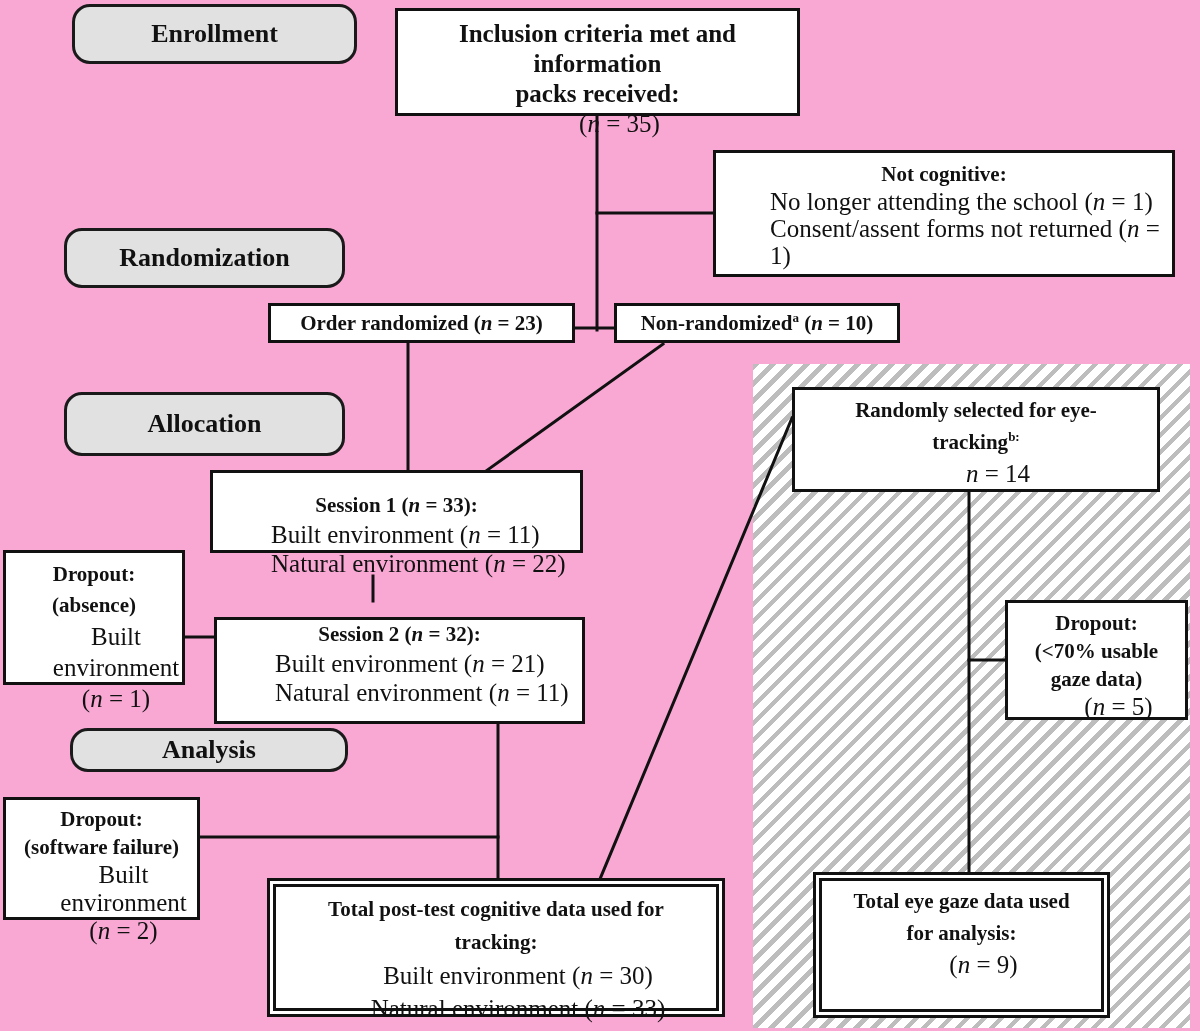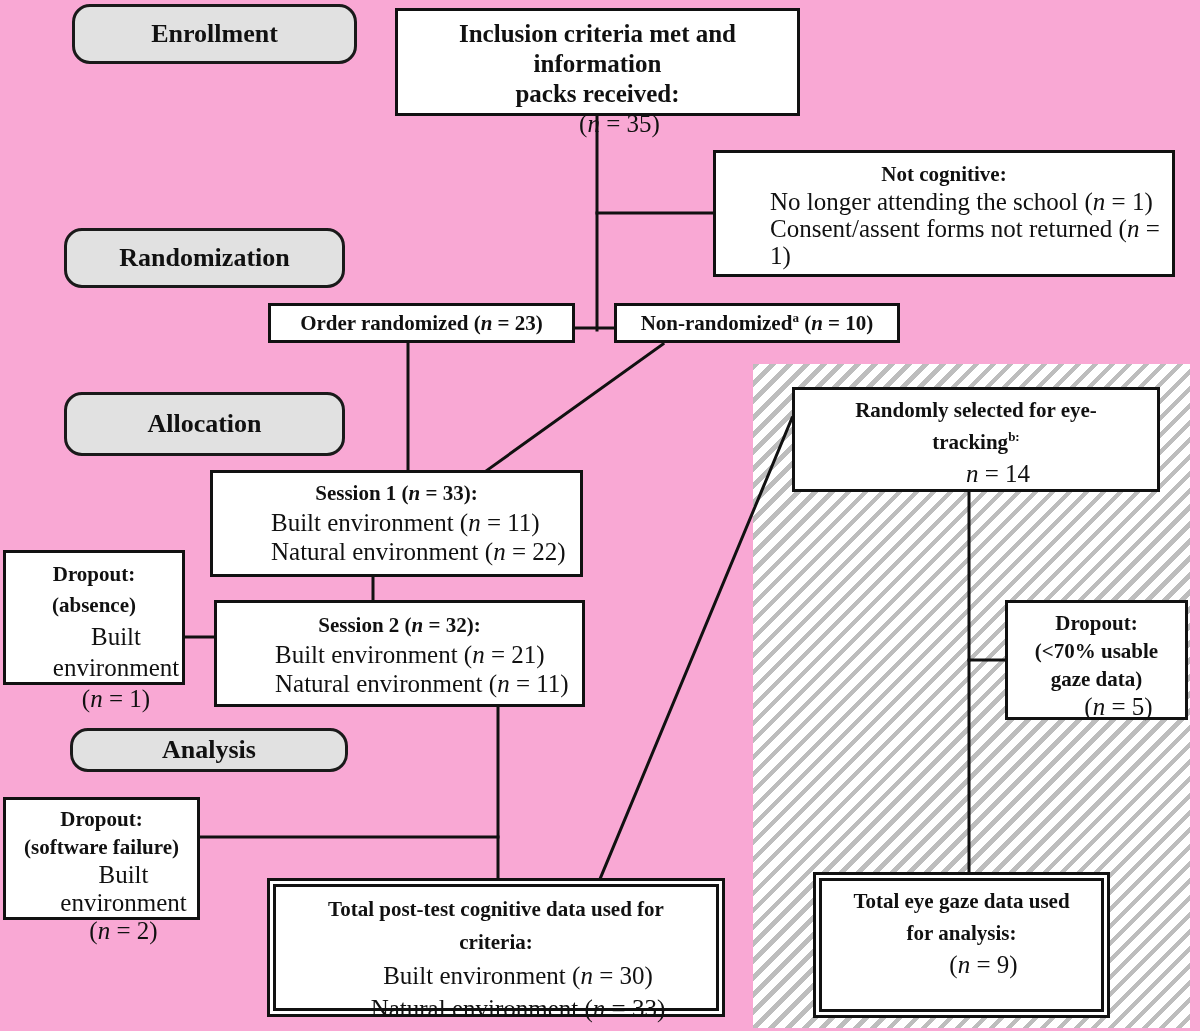--- a/index.html
+++ b/index.html
@@ -96,34 +96,34 @@
   <div class="box hcen" style="left:614px;top:303px;width:286px;height:40px">
     <span class="b fs21"><span>Non-randomized</span><span class="sup">a</span><span> (<i>n</i> = 10)</span></span>
   </div>
 
   <div class="box lh32" style="left:792px;top:387px;width:368px;height:105px;padding-top:4px">
     <div class="b c fs21">Randomly selected for eye-</div>
     <div class="b c fs21"><span>tracking</span><span class="sup">b:</span></div>
     <div class="r c fs20"><i>n</i> = 14</div>
   </div>
 
-  <div class="box lh29" style="left:210px;top:470px;width:373px;height:107px;padding-top:6px">
+  <div class="box lh29" style="left:210px;top:470px;width:373px;height:83px;padding-top:18px">
     <div class="b c fs21">Session 1 (<i>n</i> = 33):</div>
     <div class="r l fs20 pl14">Built environment (<i>n</i> = 11)</div>
     <div class="r l fs20 pl14">Natural environment (<i>n</i> = 22)</div>
   </div>
 
   <div class="box lh31" style="left:3px;top:550px;width:182px;height:135px;padding-top:6px">
     <div class="b c fs21">Dropout:</div>
     <div class="b c fs21">(absence)</div>
     <div class="r c fs20">Built environment</div>
     <div class="r c fs20">(<i>n</i> = 1)</div>
   </div>
 
-  <div class="box lh29" style="left:214px;top:600px;width:371px;height:107px;padding-top:8px">
+  <div class="box lh29" style="left:214px;top:617px;width:371px;height:107px;padding-top:0">
     <div class="b c fs21">Session 2 (<i>n</i> = 32):</div>
     <div class="r l fs20 pl14">Built environment (<i>n</i> = 21)</div>
     <div class="r l fs20 pl14">Natural environment (<i>n</i> = 11)</div>
   </div>
 
   <div class="box lh28" style="left:1005px;top:600px;width:183px;height:120px;padding-top:6px;line-height:28px">
     <div class="b c fs21">Dropout:</div>
     <div class="b c fs21">(&lt;70% usable</div>
     <div class="b c fs21">gaze data)</div>
     <div class="r c fs20">(<i>n</i> = 5)</div>
@@ -131,21 +131,21 @@
 
   <div class="box" style="left:3px;top:797px;width:197px;height:123px;padding-top:5px;line-height:28px">
     <div class="b c fs21">Dropout:</div>
     <div class="b c fs21">(software failure)</div>
     <div class="r c fs20">Built environment</div>
     <div class="r c fs20">(<i>n</i> = 2)</div>
   </div>
 
   <div class="box dbl lh33" style="left:267px;top:878px;width:458px;height:139px;padding-top:6px">
     <div class="b c fs21">Total post-test cognitive data used for</div>
-    <div class="b c fs21">criteria:</div>
+    <div class="b c fs21">tracking:</div>
     <div class="r c fs20">Built environment (<i>n</i> = 30)</div>
     <div class="r c fs20">Natural environment (<i>n</i> = 33)</div>
   </div>
 
   <div class="box dbl lh32" style="left:813px;top:872px;width:297px;height:146px;padding-top:4px">
     <div class="b c fs21">Total eye gaze data used</div>
     <div class="b c fs21">for analysis:</div>
     <div class="r c fs20">(<i>n</i> = 9)</div>
   </div>
 

